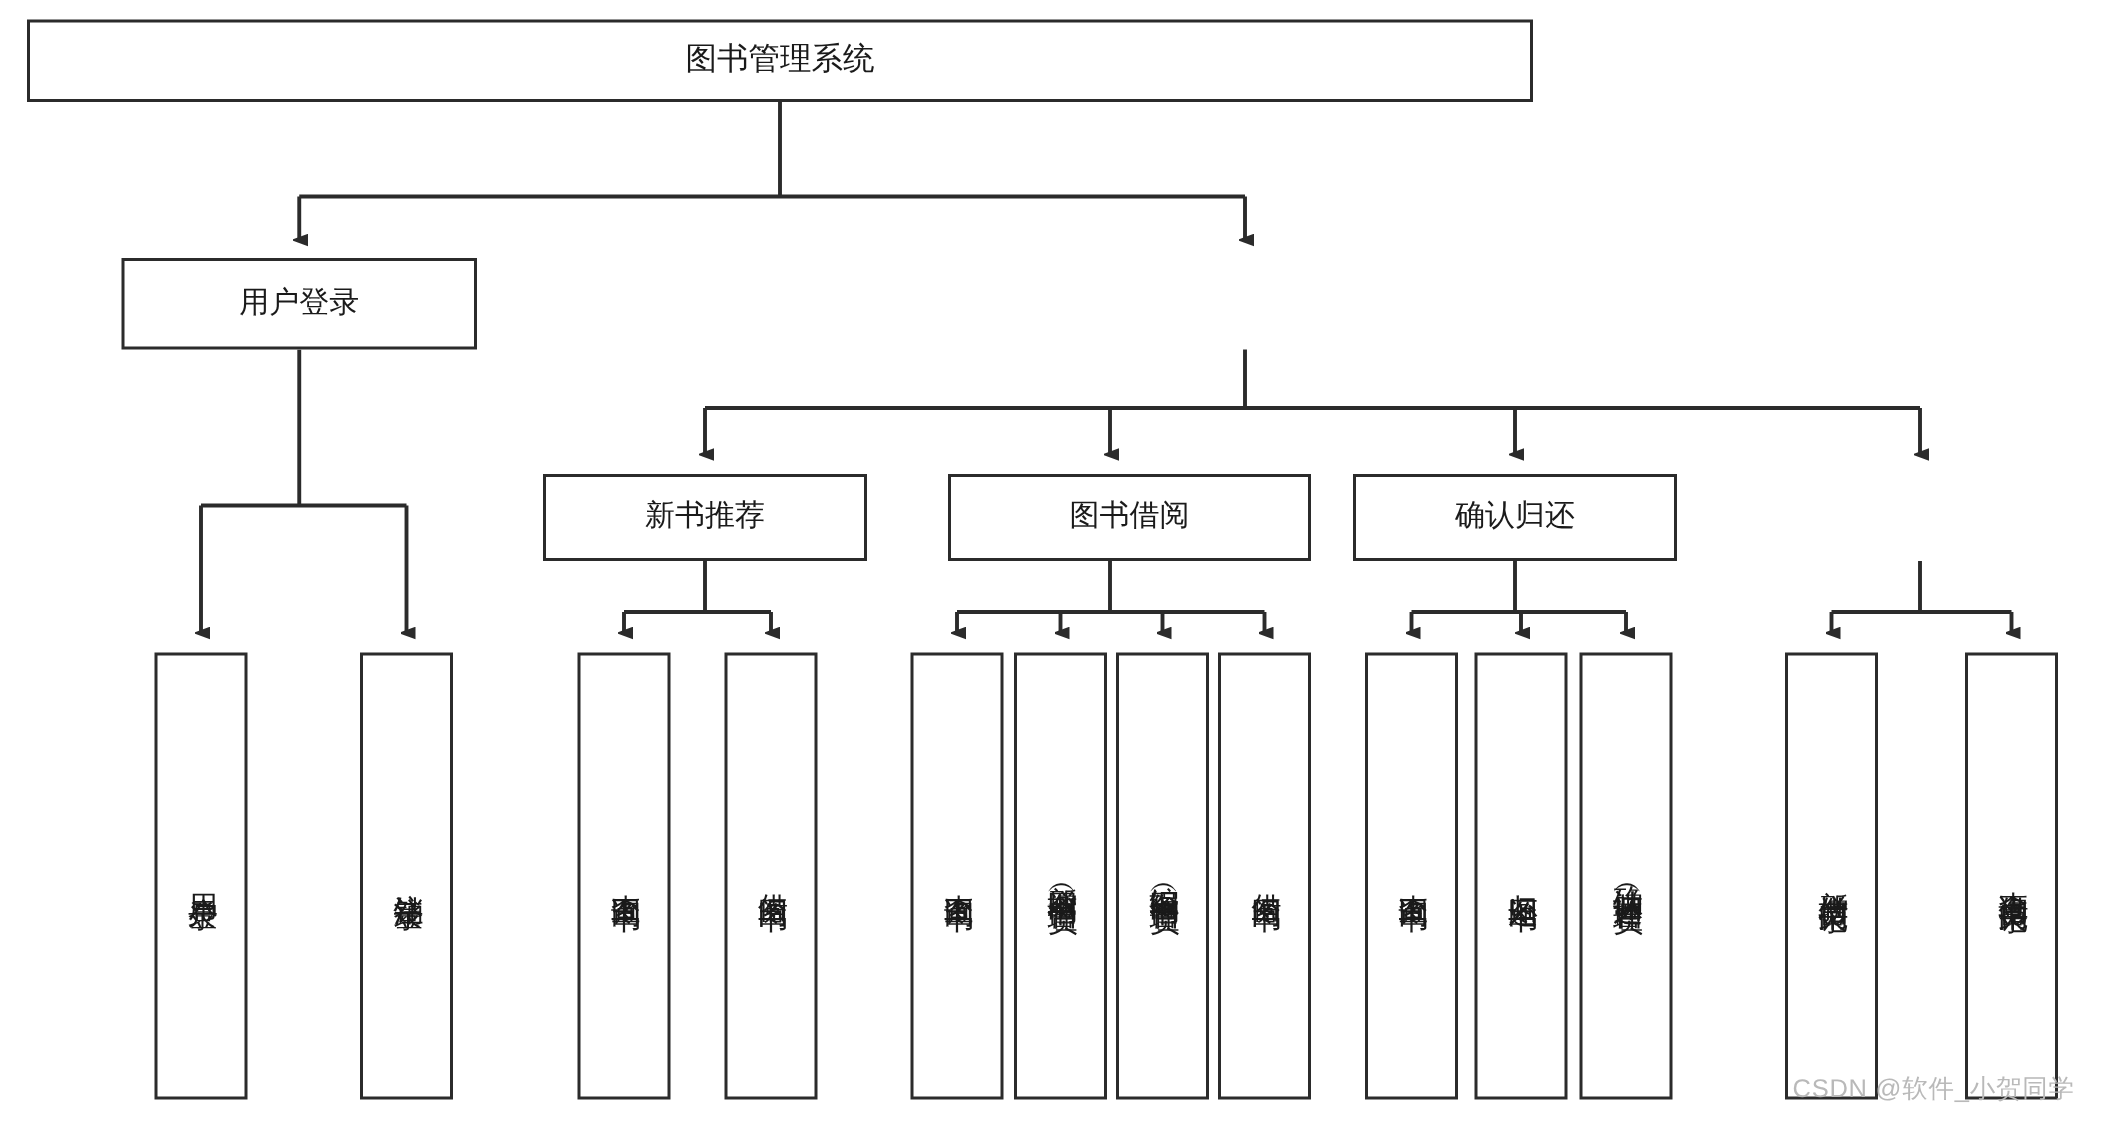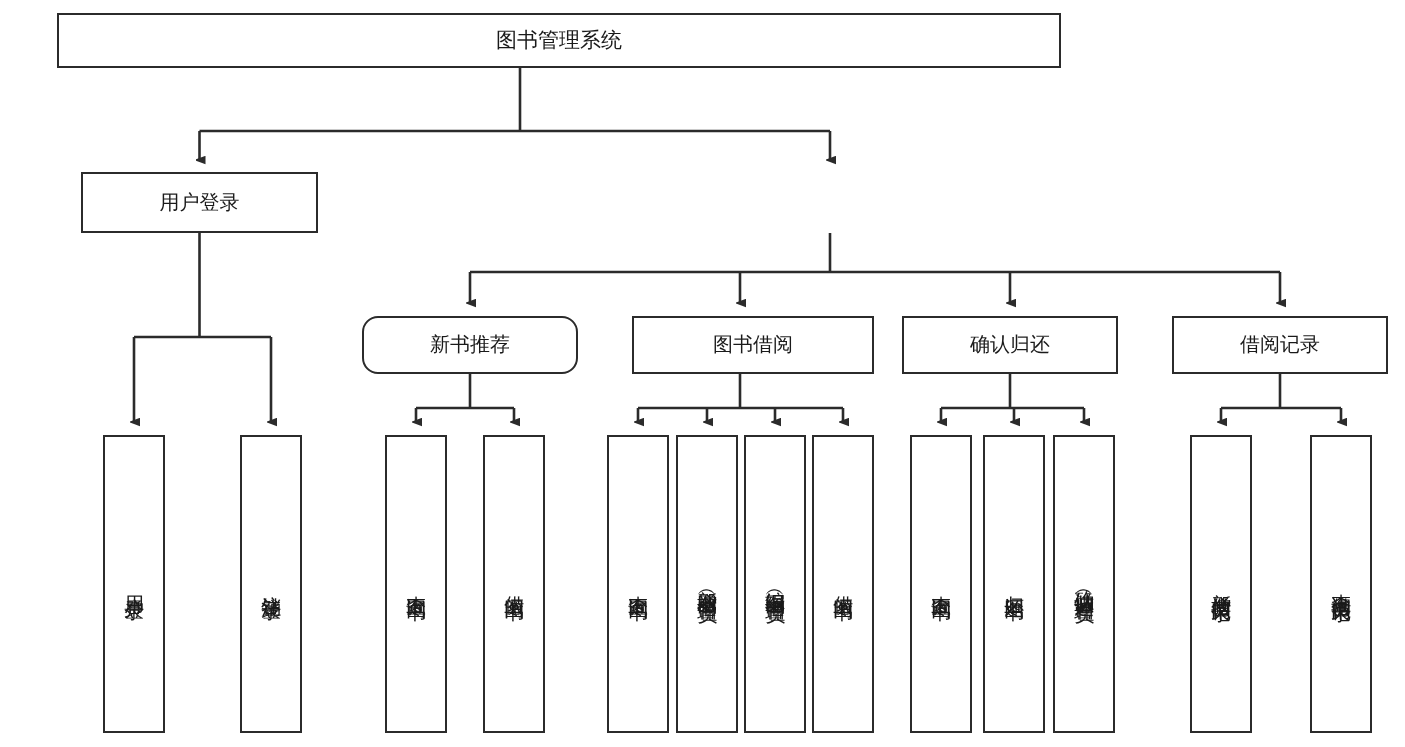--- a/index.html
+++ b/index.html
@@ -114,39 +114,36 @@
       <path d="M1014,408 L1014,422" marker-end="url(#arrow)"></path>
       <path d="M1084,408 L1084,422" marker-end="url(#arrow)"></path>
 
       <path d="M1280,374 L1280,408"></path>
       <path d="M1221,408 L1341,408"></path>
       <path d="M1221,408 L1221,422" marker-end="url(#arrow)"></path>
       <path d="M1341,408 L1341,422" marker-end="url(#arrow)"></path>
     </g>
   </svg>
 
-  <div class="node root" style="left:18px; top:13px; width:1004px; height:55px;margin-left:39px;">
+  <div class="node root" style="left:18px; top:13px; width:1004px; height:55px;">
     <span class="lbl">图书管理系统</span>
   </div>
 
   <div class="node branch" style="left:81px; top:172px; width:237px; height:61px;">
     <span class="lbl">用户登录</span>
   </div>
 
-  <div class="node branch" style="left:362px; top:316px; width:216px; height:58px;border-radius:16px;">
+  <div class="node branch" style="left:362px; top:316px; width:216px; height:58px;">
     <span class="lbl">新书推荐</span>
   </div>
   <div class="node branch" style="left:632px; top:316px; width:242px; height:58px;">
     <span class="lbl">图书借阅</span>
   </div>
   <div class="node branch" style="left:902px; top:316px; width:216px; height:58px;">
     <span class="lbl">确认归还</span>
-  </div>
-  <div class="node branch" style="left:1172px; top:316px; width:216px; height:58px;">
-    <span class="lbl">借阅记录</span>
   </div>
 
   <div class="node leaf" style="left:103px; top:435px; width:62px; height:298px;">
     <span class="lbl">用户登录</span>
   </div>
   <div class="node leaf" style="left:240px; top:435px; width:62px; height:298px;">
     <span class="lbl">注销登录</span>
   </div>
 
   <div class="node leaf" style="left:385px; top:435px; width:62px; height:298px;">
@@ -179,14 +176,15 @@
     <span class="lbl">确认归还（管理员）</span>
   </div>
 
   <div class="node leaf" style="left:1190px; top:435px; width:62px; height:298px;">
     <span class="lbl">新增借阅记录</span>
   </div>
   <div class="node leaf" style="left:1310px; top:435px; width:62px; height:298px;">
     <span class="lbl">查询借阅记录</span>
   </div>
 
+  <div class="watermark" style="left:1195px; top:714px;">CSDN @软件_小贺同学</div>
 
 </div>
 
 </body></html>

